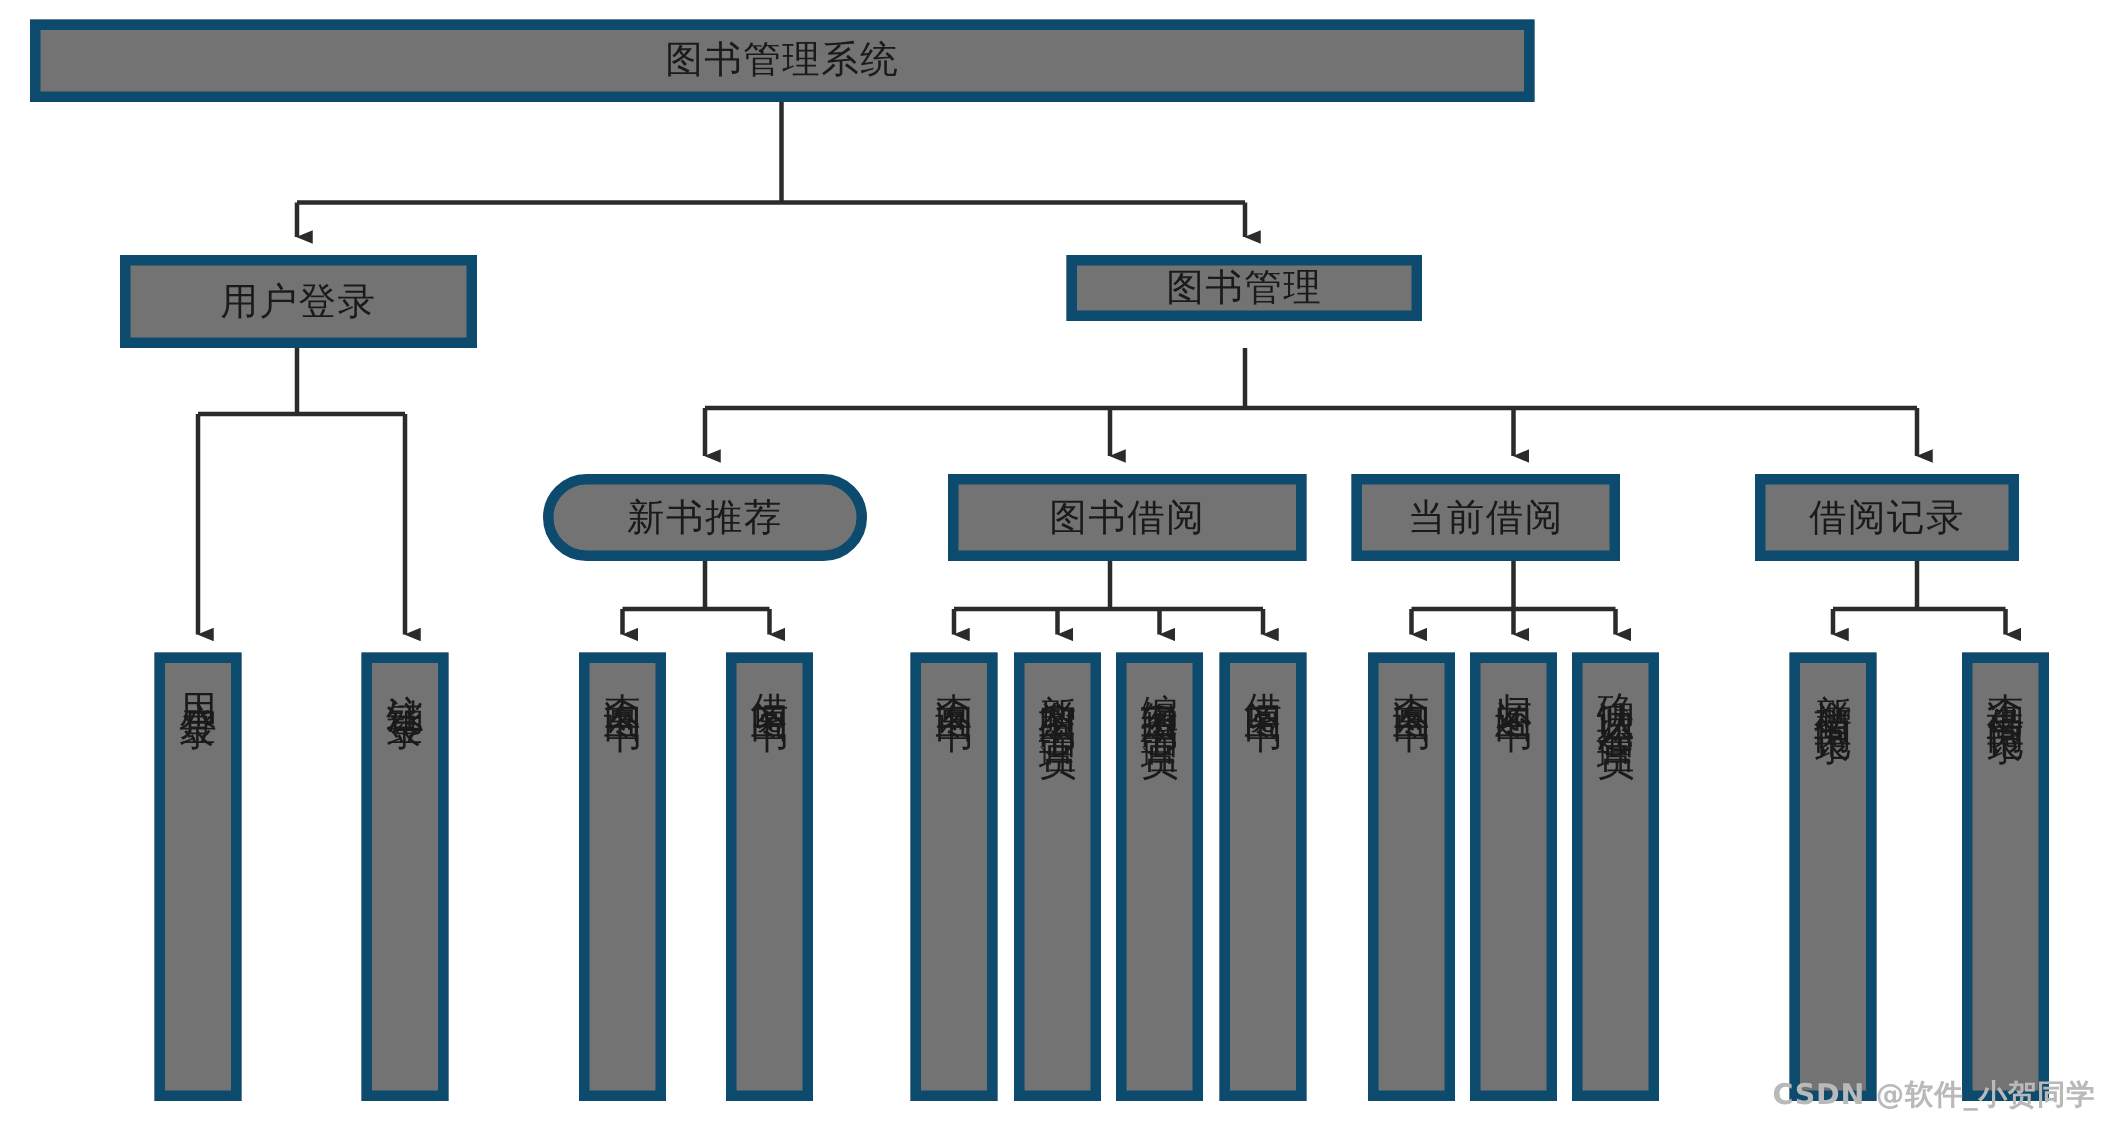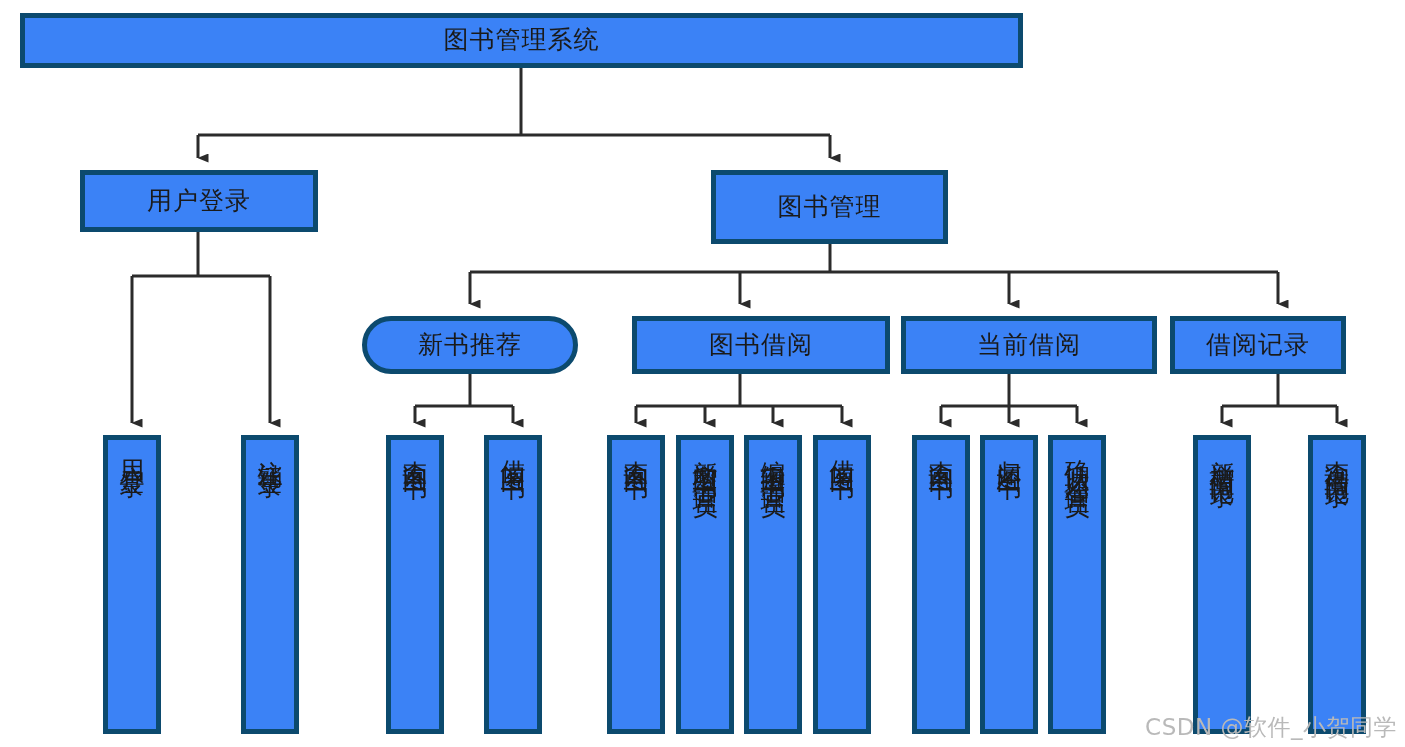--- a/index.html
+++ b/index.html
@@ -22,22 +22,22 @@
     position: absolute;
     left: 0;
     top: 0;
     width: 1405px;
     height: 747px;
     pointer-events: none;
   }
   .node {
     position: absolute;
     box-sizing: border-box;
-    background: #3b82f6;
-    border: 5px solid #0c4a6e;
+    background: #737373;
+    border: 7px solid #0c4a6e;
     display: flex;
     align-items: center;
     justify-content: center;
     z-index: 2;
   }
   .node-label {
     color: #1a1a1a;
     text-align: center;
     line-height: 1.05;
     white-space: nowrap;
@@ -61,25 +61,26 @@
     font-size: 25px;
     line-height: 1.0;
     letter-spacing: 5px;
     white-space: nowrap;
     display: block;
   }
   .watermark {
     position: absolute;
     right: 8px;
     bottom: 4px;
-    font-size: 23px;
+    font-size: 19px;
     color: #b9b9b9;
     letter-spacing: 0.5px;
     z-index: 3;
     white-space: nowrap;
+    font-weight: bold;
   }
 </style>
 </head>
 <body>
 
 <div id="diagram-root">
 
   <svg class="connector-layer" viewBox="0 0 1405 747">
     <defs>
       <marker id="arrowhead" markerWidth="9" markerHeight="11" refX="4.5" refY="10.5" orient="auto" markerUnits="userSpaceOnUse">
@@ -132,33 +133,33 @@
   </svg>
 
   <div class="node root horizontal" style="left:20px; top:13px; width:1003px; height:55px;">
     <span class="node-label">图书管理系统</span>
   </div>
 
   <div class="node horizontal" style="left:80px; top:170px; width:238px; height:62px;">
     <span class="node-label">用户登录</span>
   </div>
 
-  <div class="node horizontal" style="left:711px; top:170px; width:237px; height:74px;">
+  <div class="node horizontal" style="left:711px; top:170px; width:237px; height:44px;">
     <span class="node-label">图书管理</span>
   </div>
 
   <div class="node horizontal" style="left:362px; top:316px; width:216px; height:58px;border-radius:29px;">
     <span class="node-label">新书推荐</span>
   </div>
 
-  <div class="node horizontal" style="left:632px; top:316px; width:258px; height:58px;">
+  <div class="node horizontal" style="left:632px; top:316px; width:239px; height:58px;">
     <span class="node-label">图书借阅</span>
   </div>
 
-  <div class="node horizontal" style="left:901px; top:316px; width:256px; height:58px;">
+  <div class="node horizontal" style="left:901px; top:316px; width:179px; height:58px;">
     <span class="node-label">当前借阅</span>
   </div>
 
   <div class="node horizontal" style="left:1170px; top:316px; width:176px; height:58px;">
     <span class="node-label">借阅记录</span>
   </div>
 
   <div class="node vertical" style="left:103px; top:435px; width:58px; height:299px;">
     <span class="node-label">用户登录</span>
   </div>

